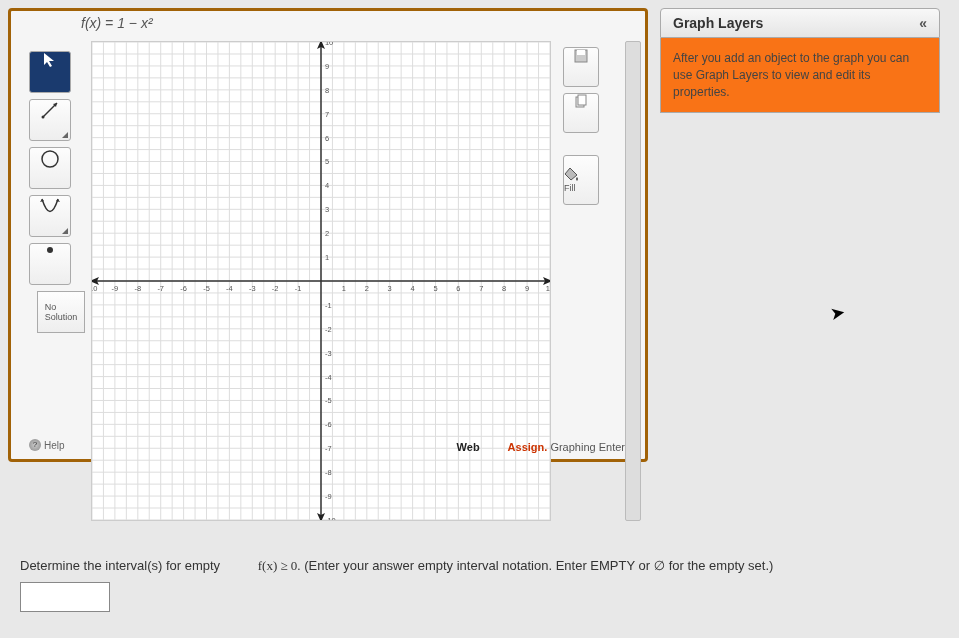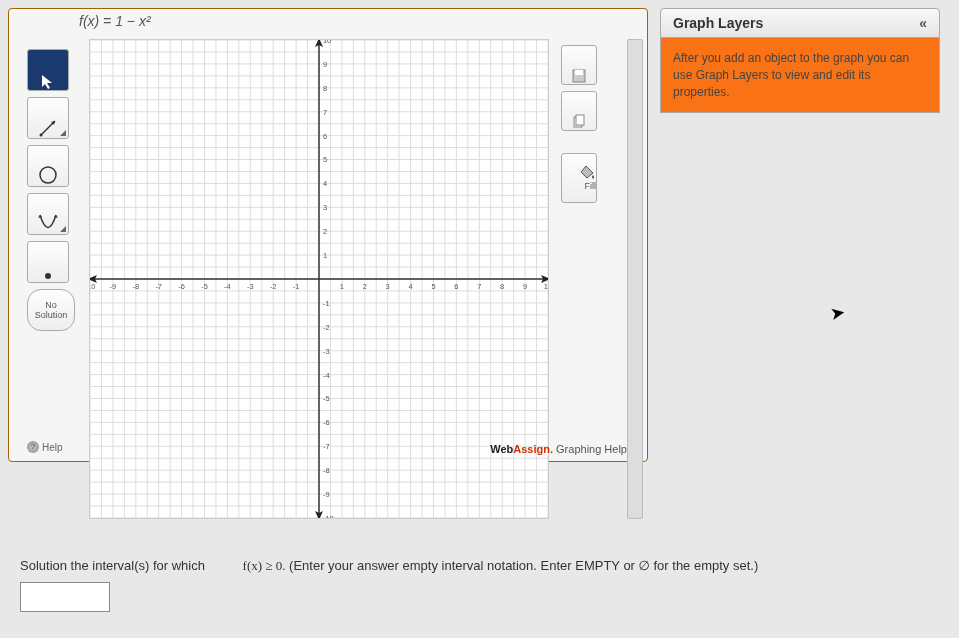--- a/index.html
+++ b/index.html
@@ -13,21 +13,21 @@
     }
     .main-area {
       display: flex;
       padding: 8px;
     }
     .left-panel {
       position: relative;
       width: 640px;
       height: 454px;
       background: #f5f5f5;
-      border: 1px solid #a16207;
+      border: 3px solid #a16207;
       border-radius: 4px;
     }
     .equation {
       position: absolute;
       top: 4px;
       left: 70px;
       font-style: italic;
       font-size: 14px;
       color: #555;
     }
@@ -40,49 +40,49 @@
       flex-direction: column;
       gap: 6px;
     }
     .tool-btn {
       width: 42px;
       height: 42px;
       background: linear-gradient(#fdfdfd,#eee);
       border: 1px solid #aaa;
       border-radius: 3px;
       display: flex;
-      align-items: flex-end;
+      align-items: flex-start;
       justify-content: center;
       cursor: pointer;
       position: relative;
     }
     .tool-btn.selected {
       background: #1a3a6e;
     }
     .tool-btn .corner {
       position: absolute;
       right: 2px;
       bottom: 2px;
       width: 0; height: 0;
       border-left: 6px solid transparent;
       border-bottom: 6px solid #666;
     }
     .nosol {
       width: 48px;
       height: 42px;
       background: linear-gradient(#fdfdfd,#eee);
       border: 1px solid #aaa;
-      border-radius: 14px;
+      border-radius: 0;
       font-size: 9px;
       color: #555;
       display: flex;
       align-items: center;
       justify-content: center;
-      text-align: center;
       cursor: pointer;
+      margin-left: 8px;
     }
     .help {
       position: absolute;
       left: 18px;
       bottom: 8px;
       display: flex;
       align-items: center;
       gap: 3px;
       font-size: 10px;
       color: #666;
@@ -106,21 +106,21 @@
     .grid line { stroke: #ddd; stroke-width:1; }
     .axis line { stroke: #333; stroke-width:1.5; }
     .footer-brand {
       position: absolute;
       right: 20px;
       bottom: 6px;
       font-size: 11px;
       color: #555;
     }
     .footer-brand b { color:#222; }
-    .footer-brand .assign { color:#c30; font-weight:bold; }
+    .footer-brand .assign { color:#c30; font-weight:bold;padding-left:28px; }
     .right-tools {
       position: absolute;
       left: 548px;
       top: 36px;
       width: 44px;
       display: flex;
       flex-direction: column;
       gap: 6px;
       align-items: center;
     }
@@ -394,33 +394,33 @@
             <path d="M6 1 L13 8 L7 13 L1 7 Z" fill="#bbb" stroke="#555"></path>
             <path d="M13 10 Q15 12 13 14 Q11 12 13 10" fill="#555"></path>
           </svg>
         <span>Fill</span>
       </div>
     </div>
 
     <div class="scrollbar-v"></div>
 
     <div class="footer-brand">
-      <b>Web</b><span class="assign">Assign.</span><span> Graphing Help</span>
+      <b>Web</b><span class="assign">Assign.</span><span> Graphing Enter</span>
     </div>
   </div>
 
   <div class="layers-panel">
     <div class="layers-head">
       <span>Graph Layers</span>
       <span class="chev">«</span>
     </div>
     <div class="layers-body">After you add an object to the graph you can use Graph Layers to view and edit its properties.</div>
   </div>
 </div>
 
 <div class="question">
-  <span>Solution the interval(s) for which </span>
+  <span>Determine the interval(s) for empty </span>
   <span class="sym">f(x) ≥ 0.</span>
   <span> (Enter your answer empty interval notation. Enter EMPTY or ∅ for the empty set.)</span>
   <div class="answer-box"></div>
 </div>
 
 <div class="cursor-arrow">➤</div>
 
 </body></html>

